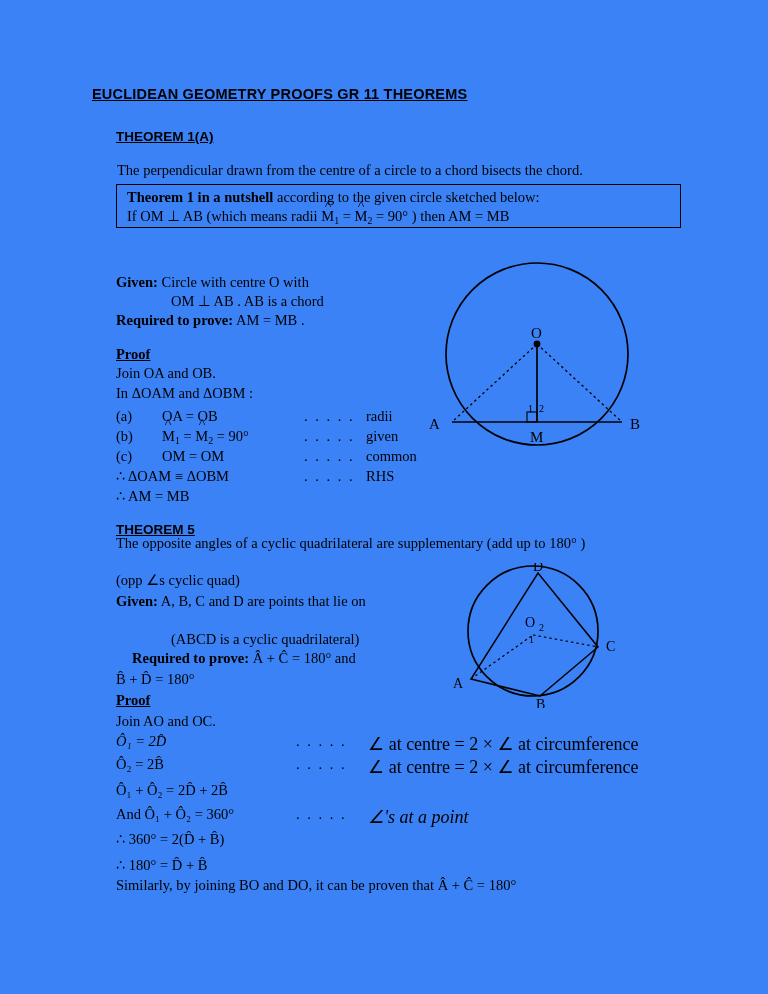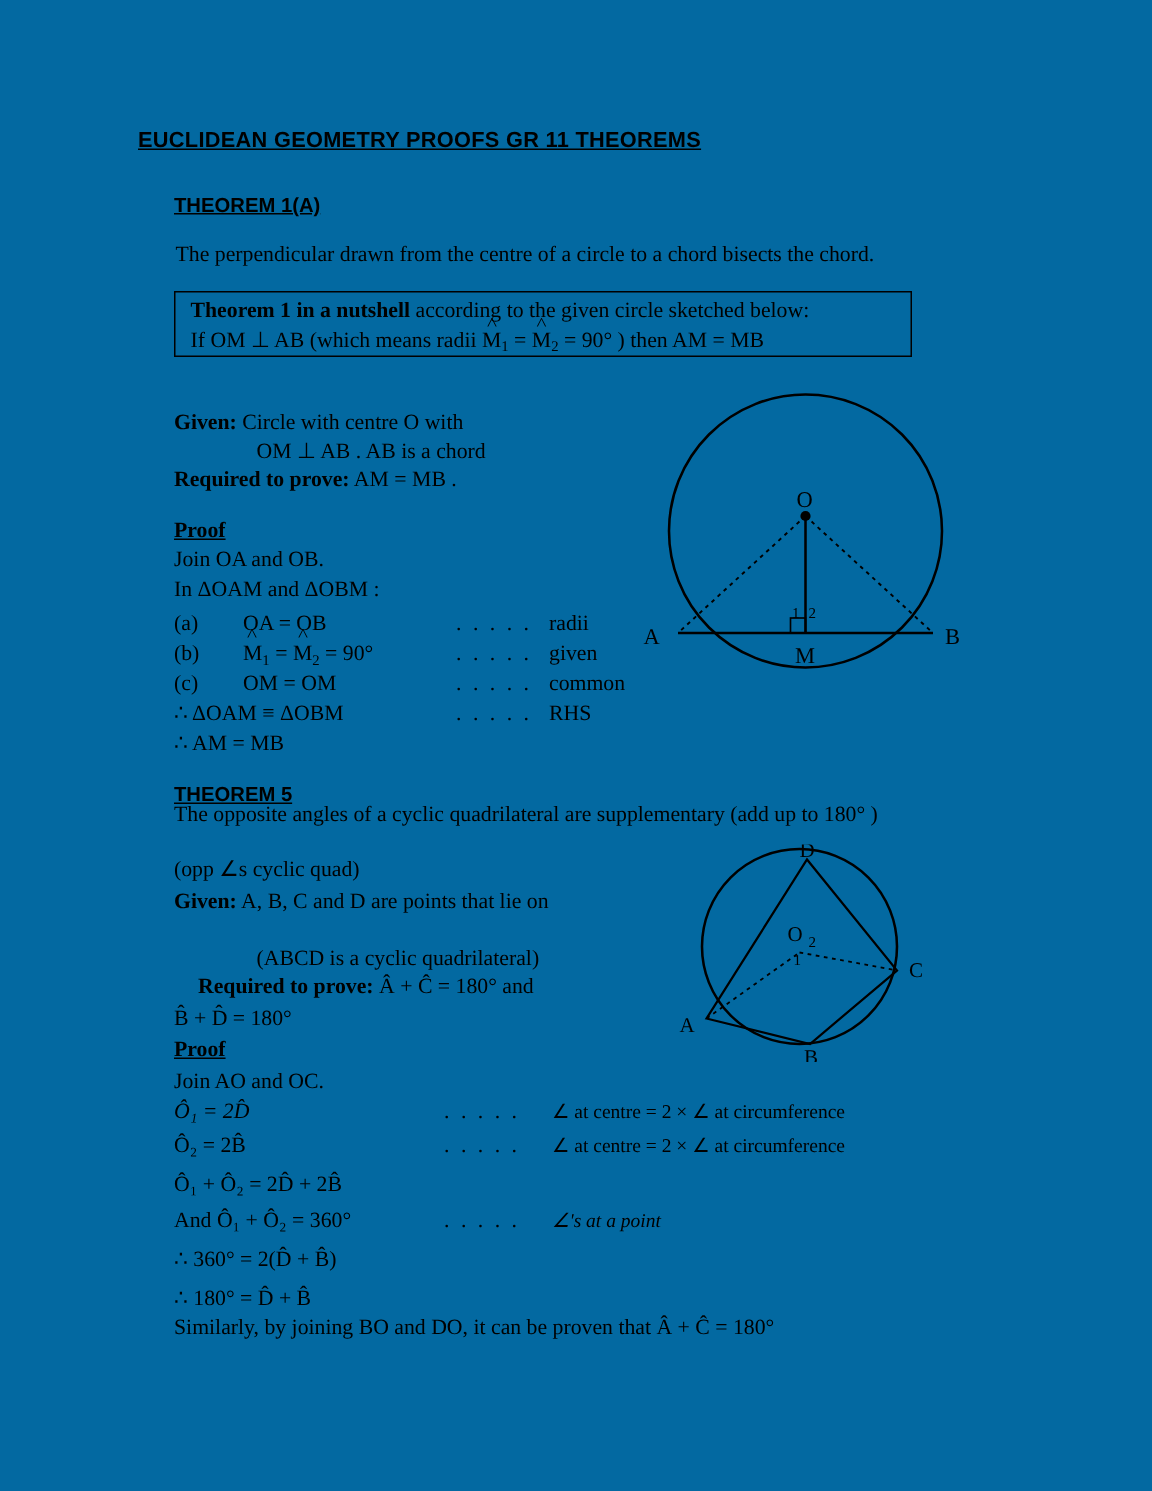--- a/index.html
+++ b/index.html
@@ -13,21 +13,21 @@
     position: relative;
     font-family: "Liberation Serif", serif;
     color: #000;
     overflow: hidden;
   }
   .page {
     position: absolute;
     left: 0; top: 0;
     width: 768px;
     height: 994px;
-    background: #0369a1;
+    background: #3b82f6;
   }
   .doc-title {
     position: absolute;
     left: 92px;
     top: 86px;
     font-family: "Liberation Sans", sans-serif;
     font-size: 14.5px;
     font-weight: bold;
     text-decoration: underline;
     letter-spacing: 0.2px;
@@ -43,22 +43,22 @@
     position: absolute;
     font-family: "Liberation Serif", serif;
     font-size: 14.5px;
     line-height: 1.35;
   }
   .bold { font-weight: bold; }
   .ital { font-style: italic; }
   .nutshell-box {
     position: absolute;
     left: 116px;
-    top: 194px;
-    width: 492px;
+    top: 184px;
+    width: 565px;
     height: 44px;
     border: 1.6px solid #000;
     box-sizing: border-box;
   }
   .nutshell-line1 {
     position: absolute;
     left: 10px;
     top: 4px;
     font-size: 14.5px;
     white-space: nowrap;
@@ -86,21 +86,21 @@
     font-size: 14.5px;
     line-height: 1.42;
   }
   .row { position: relative; height: 20px; white-space: nowrap; }
   .c-lbl { position: absolute; left: 0; }
   .c-stm { position: absolute; left: 46px; }
   .c-dots { position: absolute; left: 188px; letter-spacing: 2px; }
   .c-rsn { position: absolute; left: 250px; }
   .fig { position: absolute; }
   .eqline { position: absolute; font-size: 14.5px; white-space: nowrap; }
-  .reason5 { position: absolute; font-size: 13px; white-space: nowrap; }
+  .reason5 { position: absolute; font-size: 18px; white-space: nowrap; }
   .dots5 { position: absolute; left: 0; letter-spacing: 2px; font-size: 14.5px; }
 </style>
 </head>
 <body>
 
 <div class="page">
 
   <div class="doc-title">EUCLIDEAN GEOMETRY PROOFS GR 11 THEOREMS</div>
 
   <div class="thm-head" style="left:116px; top:129px;">THEOREM 1(A)</div>

